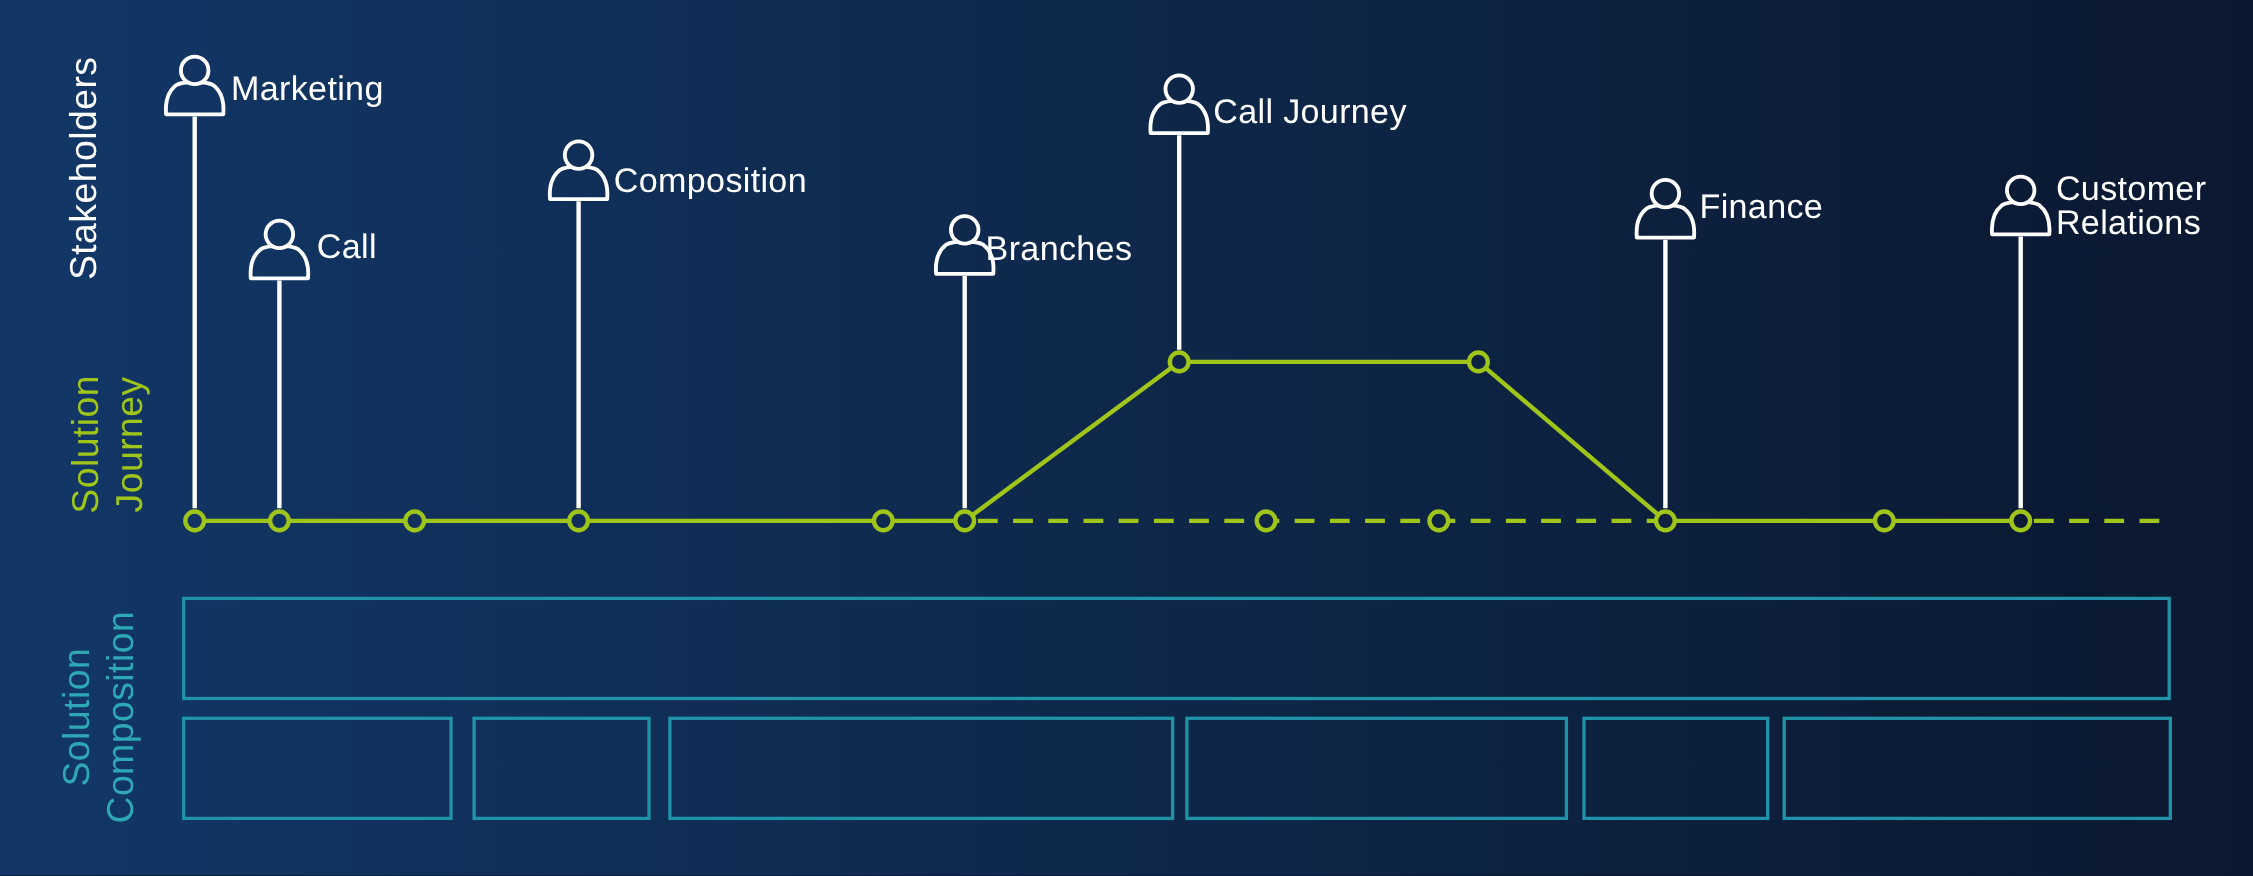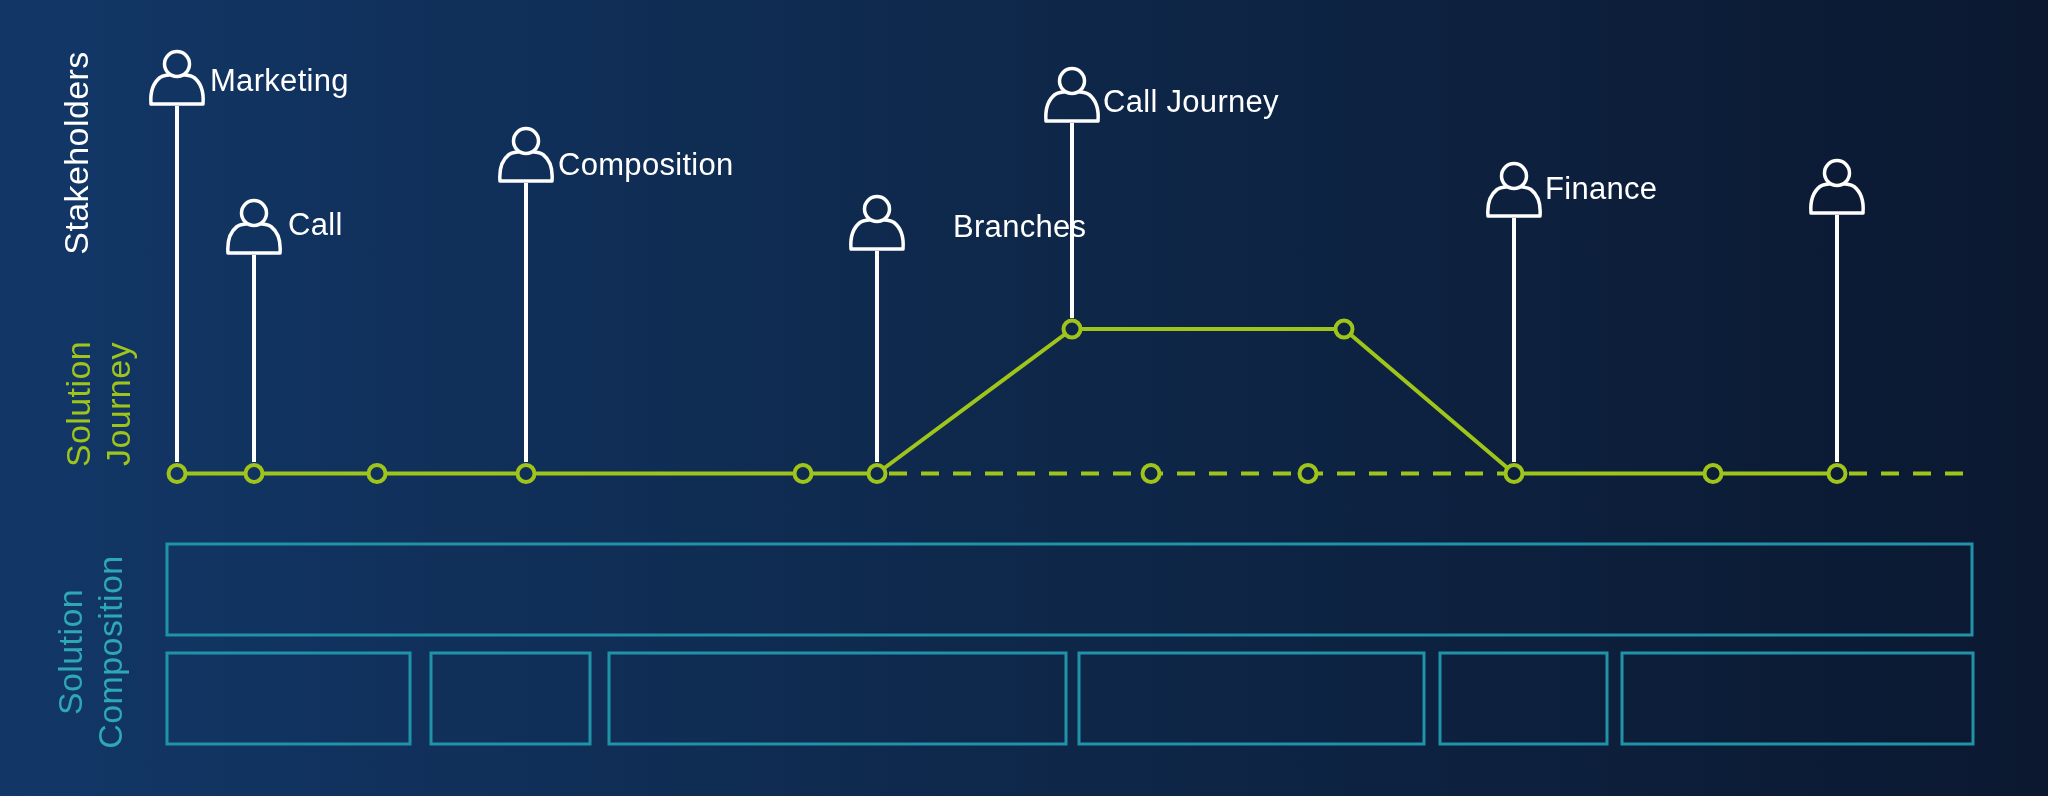--- a/index.html
+++ b/index.html
@@ -114,17 +114,19 @@
 
   <div class="vlabel white" style="left:76px;top:153px">Stakeholders</div>
   <div class="vlabel green" style="left:98px;top:404px">Solution
 Journey</div>
   <div class="vlabel teal" style="left:90px;top:652px">Solution
 Composition</div>
 
   <div class="slabel" style="left:210px;top:80px">Marketing</div>
   <div class="slabel" style="left:288px;top:224px">Call</div>
   <div class="slabel" style="left:558px;top:164px">Composition</div>
-  <div class="slabel" style="left:953px;top:226px">Branches</div>
+  <div class="slabel" style="left:896px;top:226px">Branches</div>
   <div class="slabel" style="left:1103px;top:101px">Call Journey</div>
   <div class="slabel" style="left:1545px;top:188px">Finance</div>
+  <div class="slabel" style="left:1869px;top:187px">Customer
+Relations</div>
 
 </div>
 
 </body></html>

